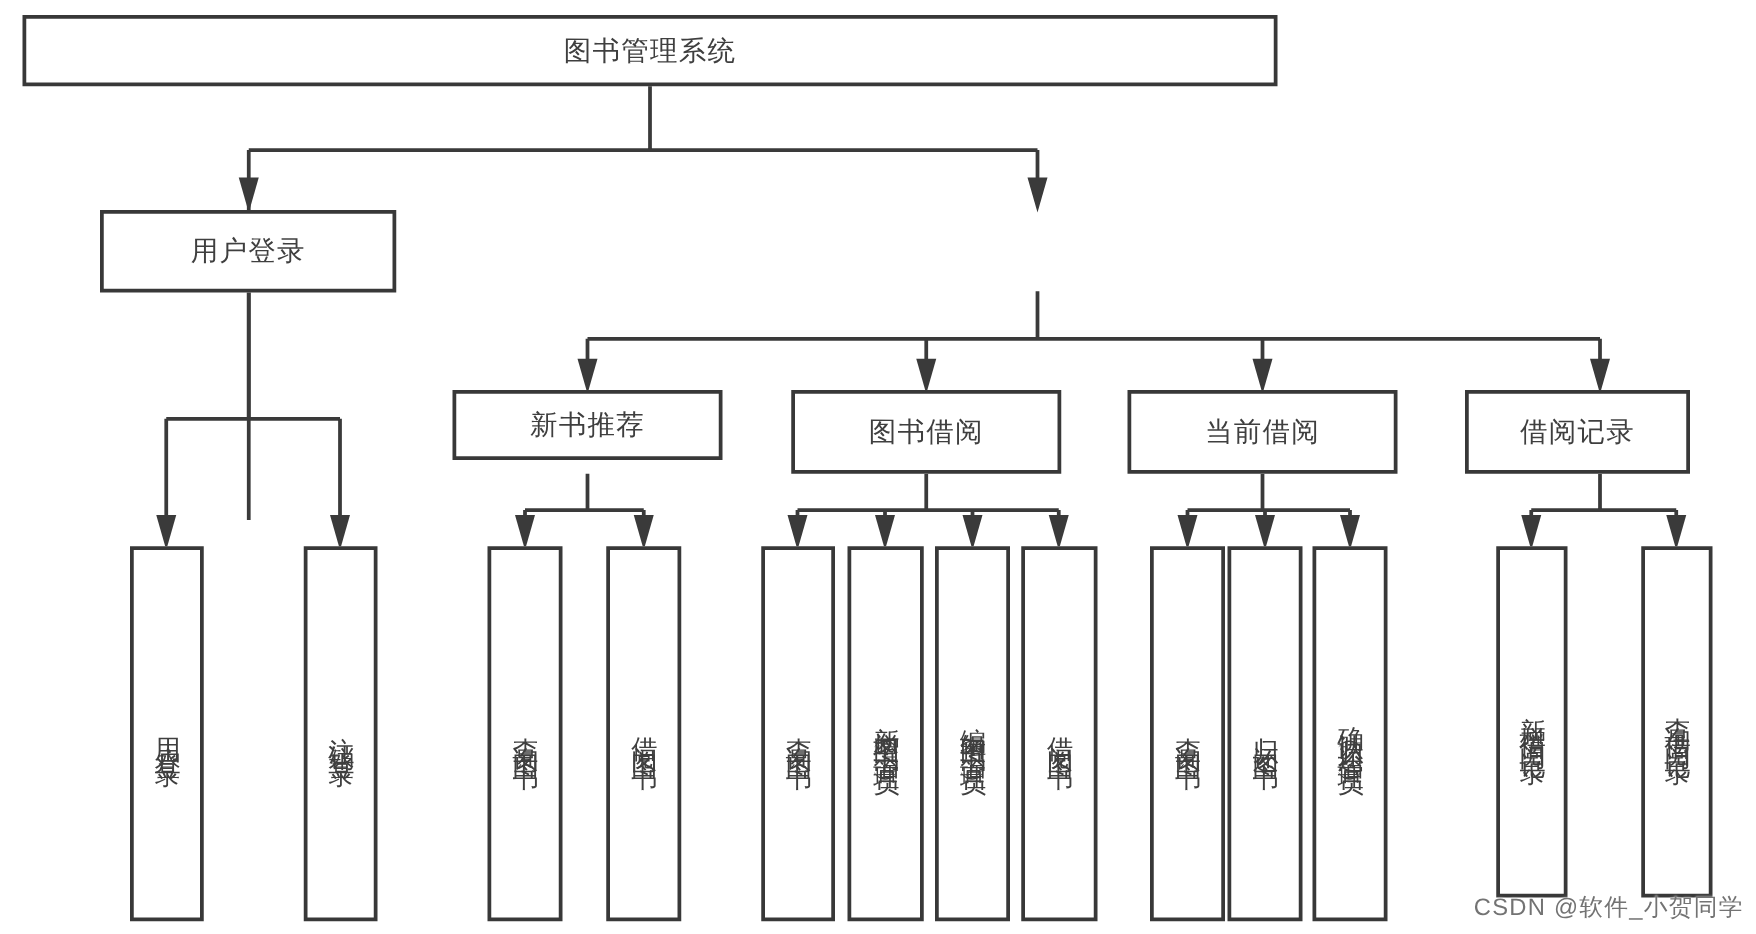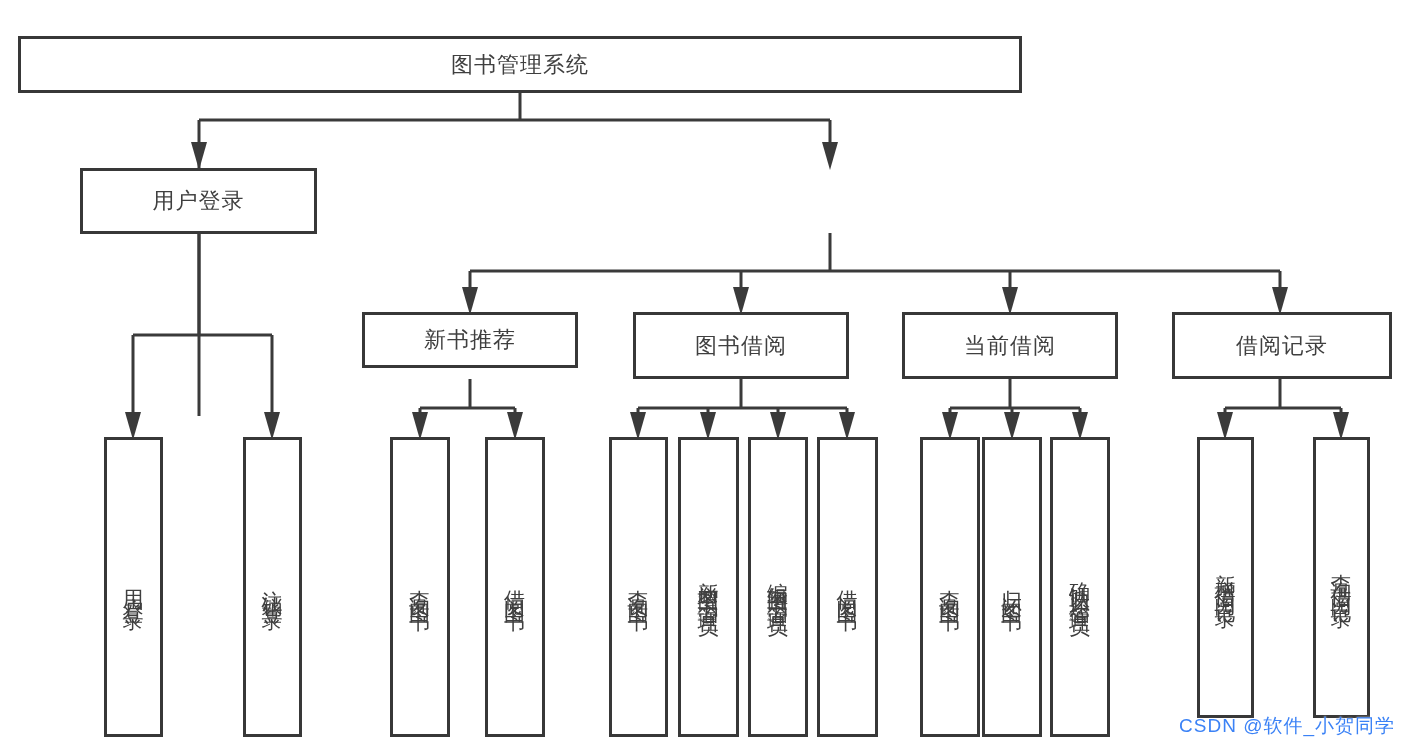--- a/index.html
+++ b/index.html
@@ -47,21 +47,21 @@
   }
   .vnode.tight {
     letter-spacing: 5px;
   }
   #watermark {
     position: absolute;
     right: 10px;
     bottom: 8px;
     z-index: 3;
     font-size: 19px;
-    color: #3b82f6;
+    color: #737373;
     letter-spacing: 1px;
     text-shadow: 0 0 2px #ffffff;
     white-space: nowrap;
   }
 </style>
 </head>
 <body>
 
 <div id="stage">
 
@@ -101,28 +101,28 @@
       <path d="M770,412 L786,412 L778,440 Z"></path>
       <path d="M839,412 L855,412 L847,440 Z"></path>
       <path d="M942,412 L958,412 L950,440 Z"></path>
       <path d="M1004,412 L1020,412 L1012,440 Z"></path>
       <path d="M1072,412 L1088,412 L1080,440 Z"></path>
       <path d="M1217,412 L1233,412 L1225,440 Z"></path>
       <path d="M1333,412 L1349,412 L1341,440 Z"></path>
     </g>
   </svg>
 
-  <div class="node" style="left:18px; top:12px; width:1004px; height:57px;margin-top:24px;">图书管理系统</div>
+  <div class="node" style="left:18px; top:12px; width:1004px; height:57px;">图书管理系统</div>
 
   <div class="node" style="left:80px; top:168px; width:237px; height:66px;">用户登录</div>
 
   <div class="node" style="left:362px; top:312px; width:216px; height:56px;">新书推荐</div>
   <div class="node" style="left:902px; top:312px; width:216px; height:67px;">当前借阅</div>
   <div class="node" style="left:633px; top:312px; width:216px; height:67px;">图书借阅</div>
-  <div class="node" style="left:1172px; top:312px; width:220px; height:67px;">借阅记录</div>
+  <div class="node" style="left:1172px; top:312px; width:180px; height:67px;">借阅记录</div>
 
   <div class="node vnode" style="left:104px; top:437px; width:59px; height:300px;">用户登录</div>
   <div class="node vnode" style="left:243px; top:437px; width:59px; height:300px;">注销登录</div>
 
   <div class="node vnode" style="left:390px; top:437px; width:60px; height:300px;">查询图书</div>
   <div class="node vnode" style="left:485px; top:437px; width:60px; height:300px;">借阅图书</div>
 
   <div class="node vnode" style="left:609px; top:437px; width:59px; height:300px;">查询图书</div>
   <div class="node vnode tight" style="left:678px; top:437px; width:61px; height:300px;">新增图书（管理员）</div>
   <div class="node vnode tight" style="left:748px; top:437px; width:60px; height:300px;">编辑图书（管理员）</div>

